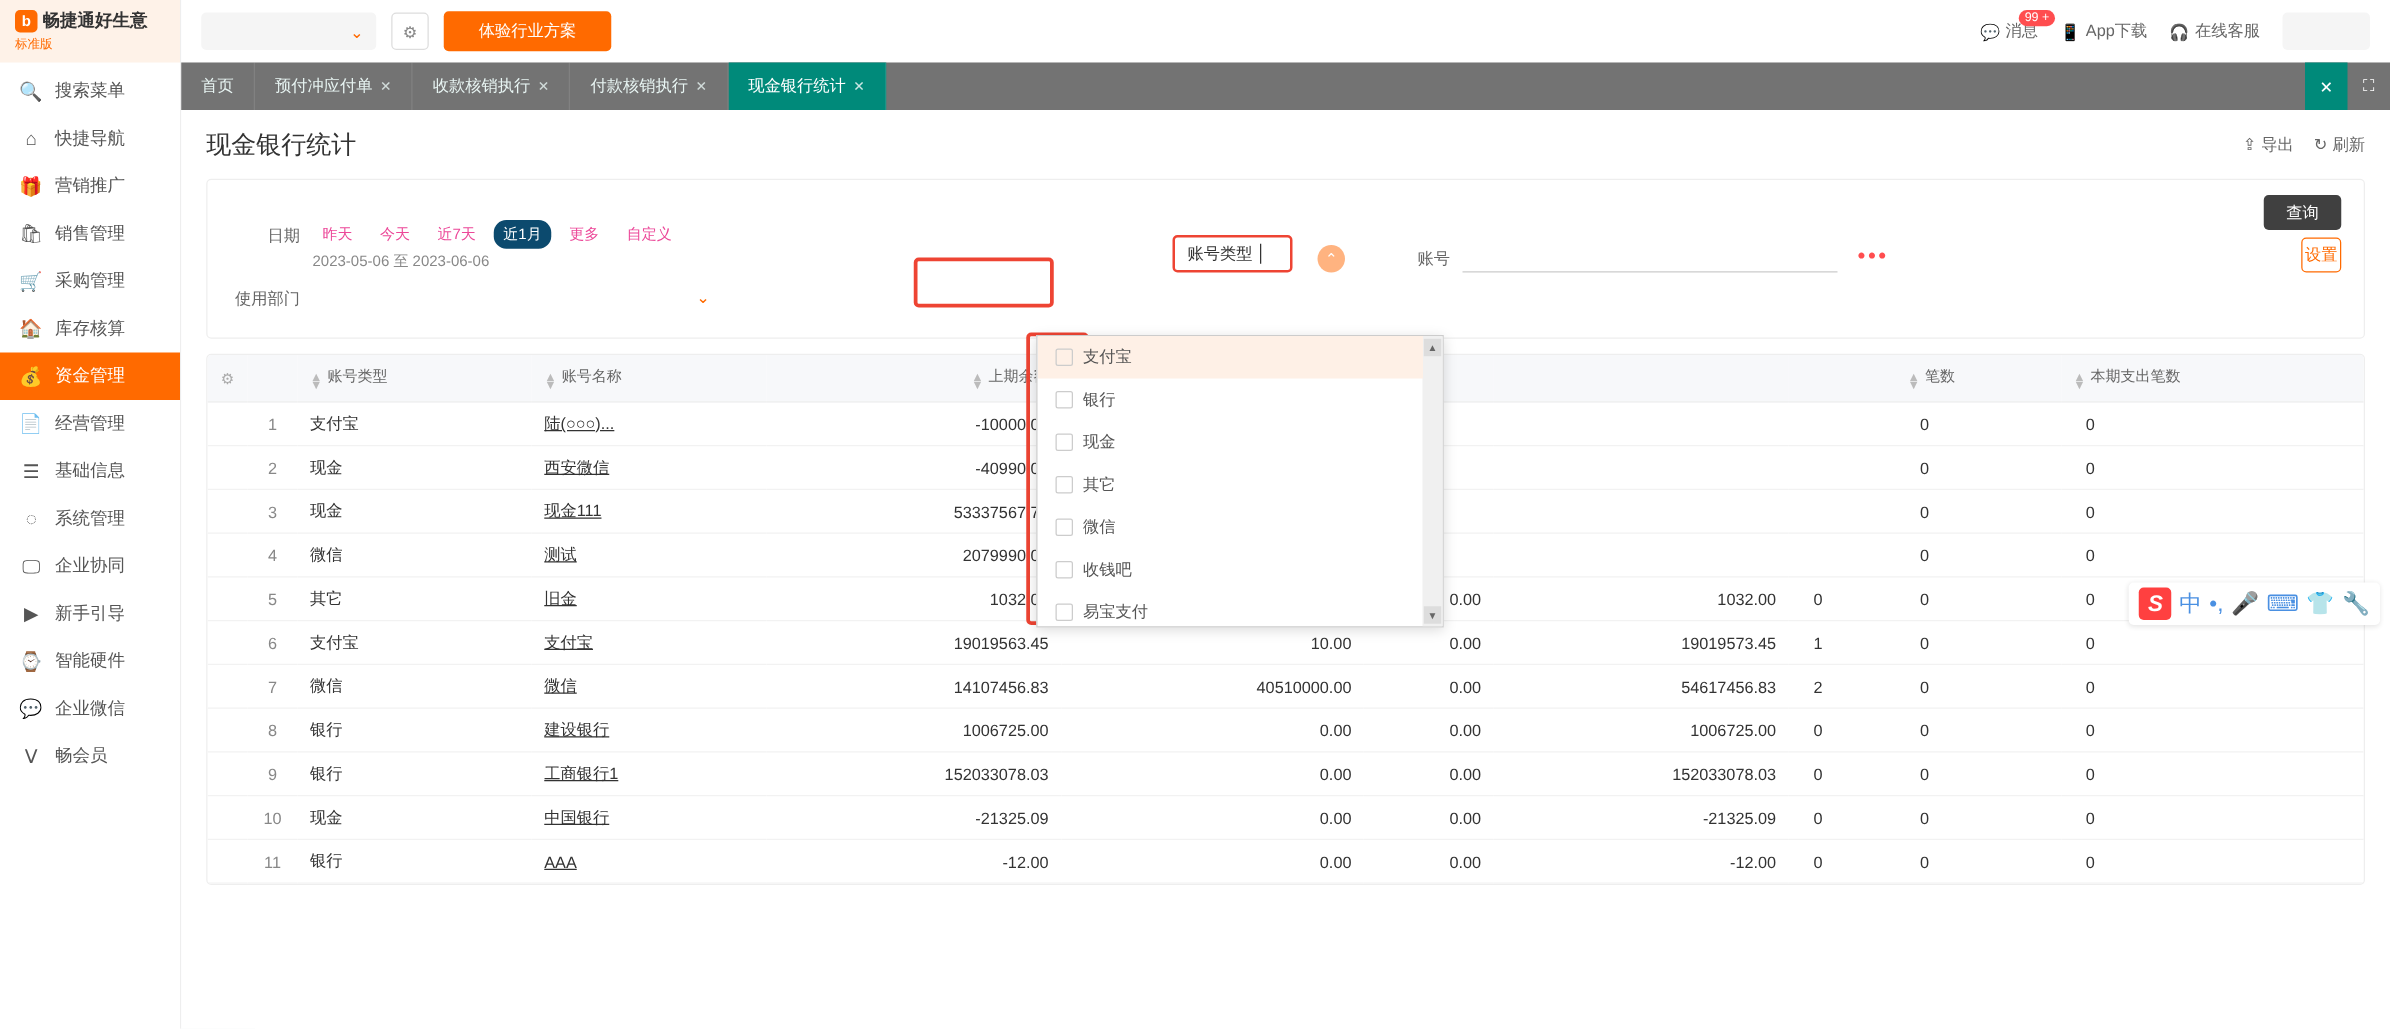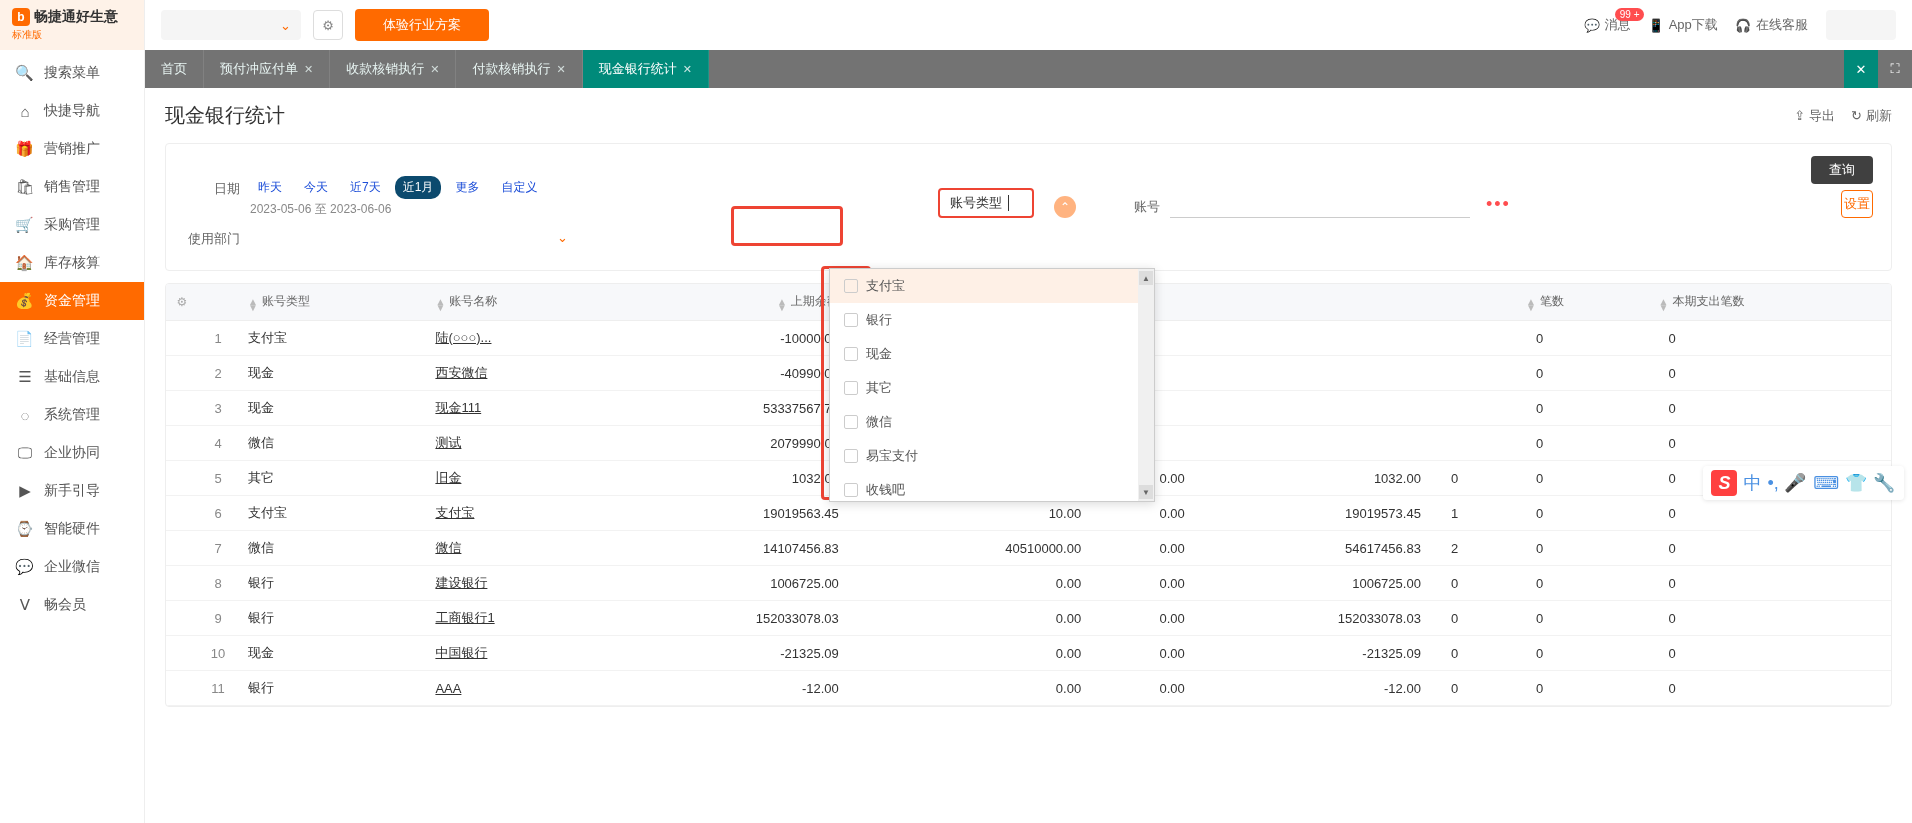--- a/index.html
+++ b/index.html
@@ -32,21 +32,21 @@
 .content { flex: 1; background: #fff; margin: 0; padding: 14px 20px; position: relative; overflow: hidden; }
 .page-header { display: flex; align-items: center; justify-content: space-between; margin-bottom: 14px; }
 .page-title { font-size: 20px; font-weight: 500; color: #333; }
 .page-actions { display: flex; gap: 16px; color: #666; }
 .page-action { display: flex; align-items: center; gap: 4px; cursor: pointer; }
 .filter-panel { border: 1px solid #eee; border-radius: 4px; padding: 12px 18px; margin-bottom: 12px; }
 .filter-row { display: flex; align-items: flex-end; gap: 20px; margin-bottom: 8px; }
 .filter-group { display: flex; align-items: flex-start; gap: 10px; }
 .filter-label { color: #666; padding-top: 4px; min-width: 56px; text-align: right; }
 .date-chips { display: flex; align-items: center; gap: 6px; flex-wrap: wrap; }
-.chip { padding: 3px 8px; border-radius: 10px; cursor: pointer; color: #1d4ed8; font-size: 12px; }
+.chip { padding: 3px 8px; border-radius: 10px; cursor: pointer; color: #ec4899; font-size: 12px; }
 .chip.active { background: #0c4a6e; color: #fff; border-radius: 10px; }
 .date-range { font-size: 12px; color: #888; margin-top: 2px; }
 .acct-type-box { border: 2px solid #e43; border-radius: 4px; padding: 2px 10px; min-width: 96px; cursor: pointer; display: flex; align-items: center; gap: 6px; height: 30px; }
 .acct-type-wrap { position: relative; flex: 1; }
 .input-line { border: none; border-bottom: 1px solid #ccc; outline: none; width: 320px; font-size: 13px; padding: 4px 2px; background: transparent; }
 .collapse-btn { width: 22px; height: 22px; background: #ffb380; border-radius: 50%; color: #fff; display: flex; align-items: center; justify-content: center; cursor: pointer; font-size: 12px; }
 .filter-right-btns { display: flex; flex-direction: column; gap: 6px; align-items: flex-end; }
 .btn-primary { background: #404040; color: #fff; border-radius: 4px; padding: 5px 18px; cursor: pointer; font-size: 13px; }
 .btn-outline { border: 1px solid #ff6a00; color: #ff6a00; border-radius: 4px; padding: 4px 2px; cursor: pointer; font-size: 13px; background: #fff; }
 .more-dots { color: #ff4d4f; font-size: 18px; letter-spacing: 2px; cursor: pointer; padding: 0 6px; }
@@ -453,25 +453,25 @@
             <div class="dd-item">
               <span class="dd-check"></span>
               <span>其它</span>
             </div>
             <div class="dd-item">
               <span class="dd-check"></span>
               <span>微信</span>
             </div>
             <div class="dd-item">
               <span class="dd-check"></span>
+              <span>收钱吧</span>
+            </div>
+            <div class="dd-item">
+              <span class="dd-check"></span>
               <span>易宝支付</span>
-            </div>
-            <div class="dd-item">
-              <span class="dd-check"></span>
-              <span>收钱吧</span>
             </div>
           </div>
         <div class="dd-scroll">
           <div class="dd-scroll-btn">▲</div>
           <div class="dd-scroll-btn">▼</div>
         </div>
       </div>
     </div>
   </div>
 </div>

